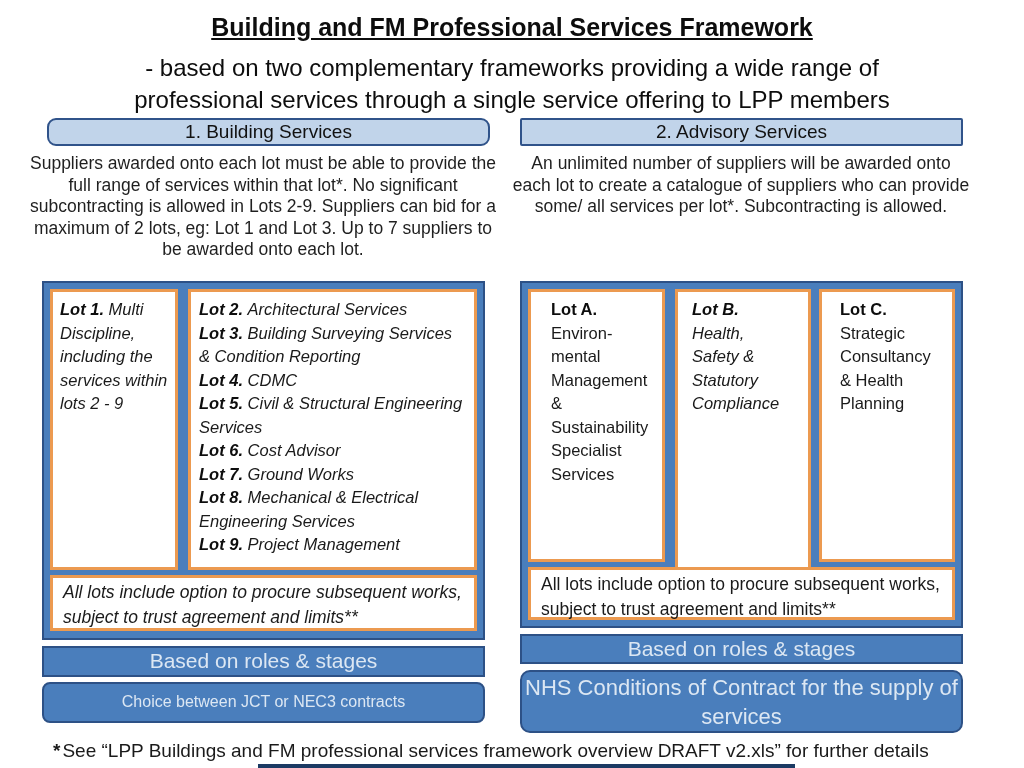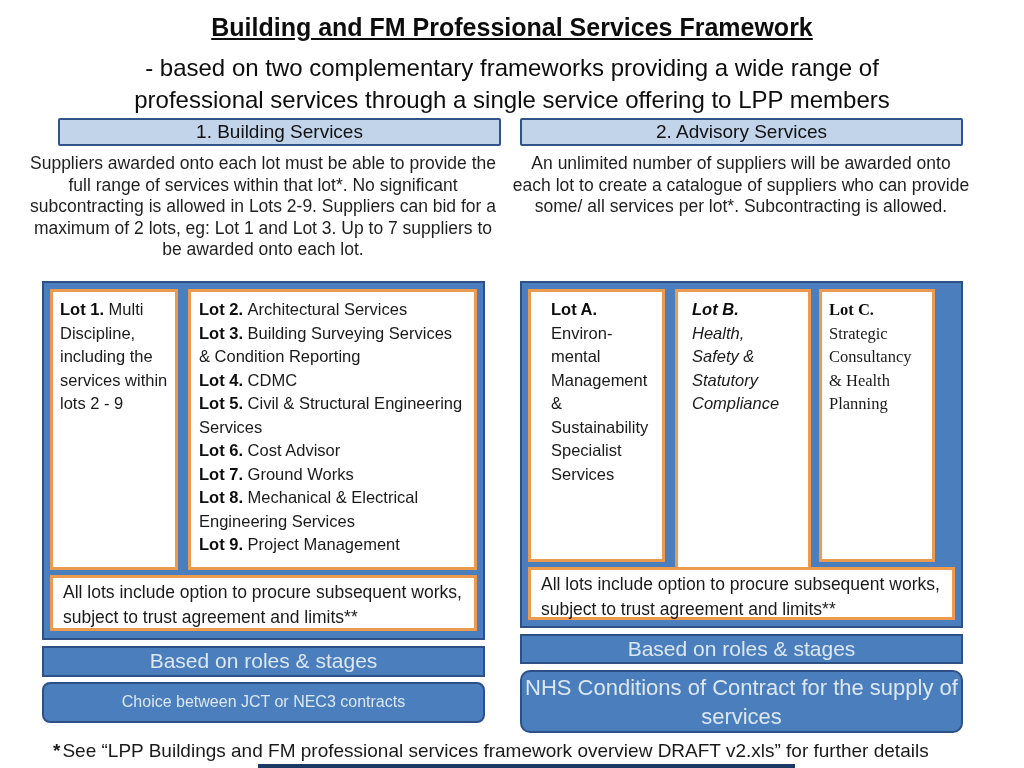--- a/index.html
+++ b/index.html
@@ -23,54 +23,54 @@
   }
   .title-sub.l2 { top: 53px; }
   .title-sub.l3 { top: 85px; }
 
   
   .header-bar {
     position: absolute; top: 118px; height: 28px; width: 443px;
     background: #c1d4ea; border: 2px solid #30538a; border-radius: 2px;
     text-align: center; font-size: 19px; line-height: 23px; color: #111;
   }
-  .header-bar.left  { left: 58px; }
+  .header-bar.left  { left: 47px; border-radius: 9px; }
   .header-bar.right { left: 520px; }
 
   
   .intro {
     position: absolute; top: 153px;
     text-align: center; font-size: 17.5px; line-height: 21.5px; color: #1f1f1f;
   }
   .intro.left  { left: 30px;  width: 466px; }
   .intro.right { left: 512px; width: 458px; }
 
   
   .blue-container {
     position: absolute; top: 281px; width: 443px;
     background: #4a7ebc; border: 2px solid #2d5186;
   }
-  .blue-container.left  { left: 42px;  height: 359px; }
+  .blue-container.left  { left: 42px;  height: 359px; font-style: italic; }
   .blue-container.right { left: 520px; height: 347px; }
 
   .white-box {
     position: absolute;
     background: #ffffff; border: 3px solid #ec9a50;
     font-size: 16.5px; line-height: 23.5px; color: #1a1a1a;
   }
   .white-box b { color: #0d0d0d; }
   .white-box b::after { content: " "; }
 
   .lot1-box   { left: 6px;   top: 6px; width: 128px; height: 281px; padding: 6px 7px; }
   .lots29-box { left: 144px; top: 6px; width: 289px; height: 281px; padding: 6px 8px; line-height: 23.5px; }
   .lot-entry { display: block; }
 
   .lota-box { left: 6px;   top: 6px; width: 137px; height: 273px; padding: 6px 20px; }
   .lotb-box { left: 153px; top: 6px; width: 136px; height: 320px; padding: 6px 14px; font-style: italic; }
-  .lotc-box { left: 297px; top: 6px; width: 116px; height: 273px; padding: 6px 7px; font-family: Liberation Serif, serif; }
+  .lotc-box { left: 297px; top: 6px; width: 136px; height: 273px; padding: 6px 18px; }
 
   .all-lots-note {
     left: 6px; width: 427px;
     font-size: 17.5px; line-height: 25px; padding: 2px 10px;
   }
   .all-lots-note.left  { top: 292px; height: 56px; }
   .all-lots-note.right { top: 284px; height: 53px; }
 
   
   .bar {

